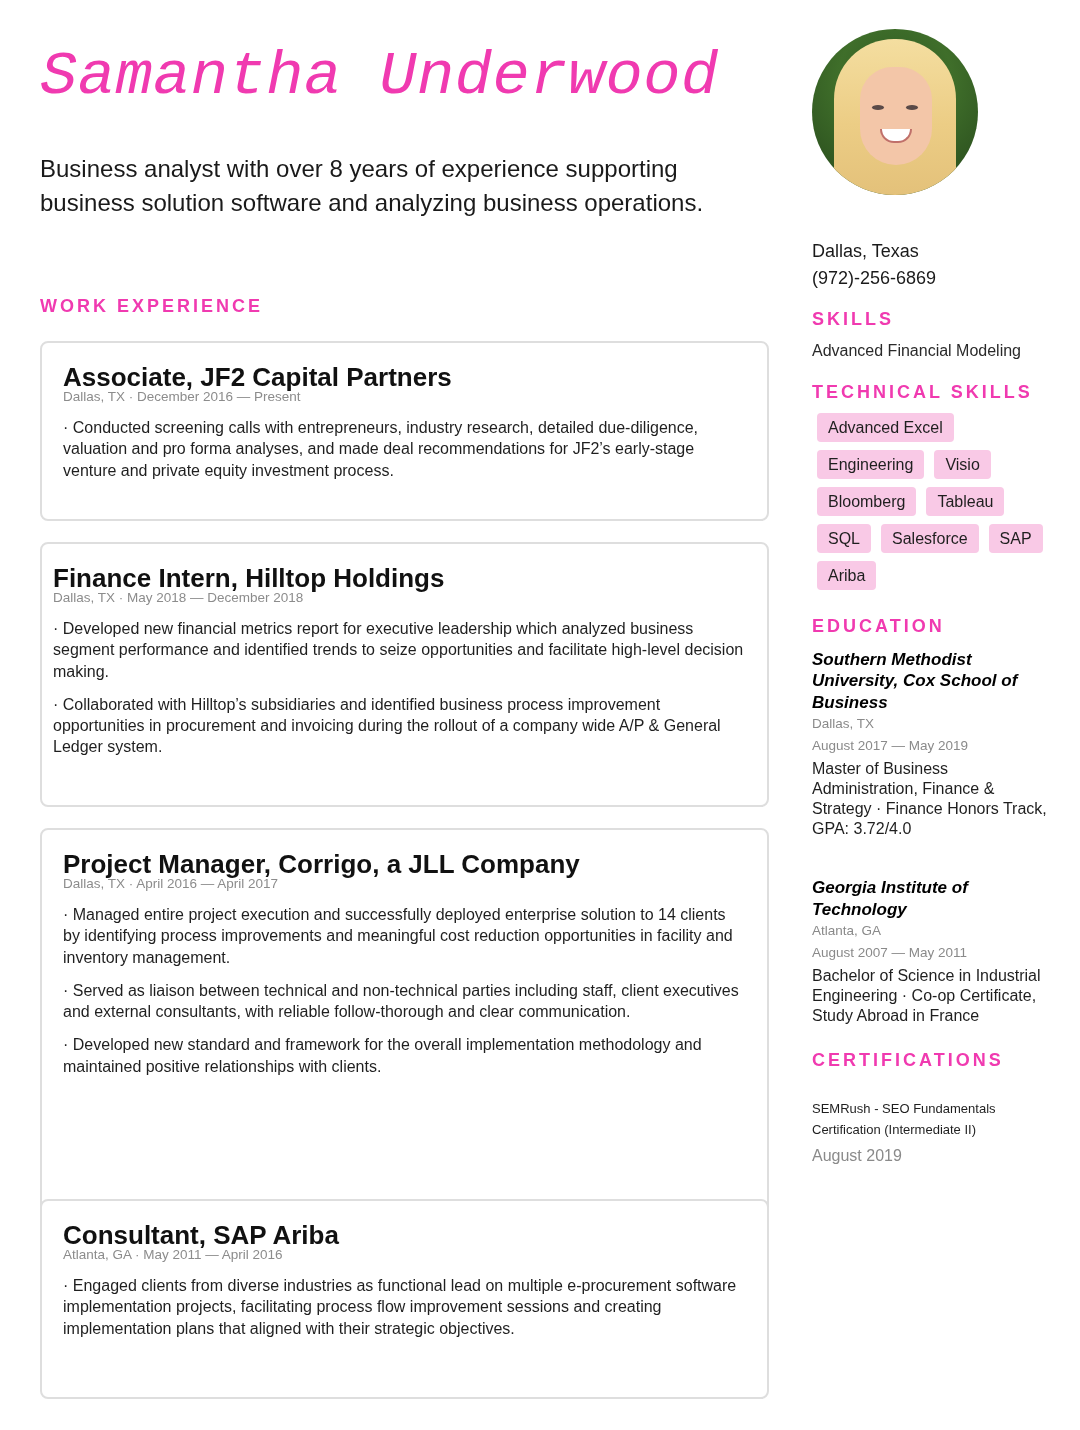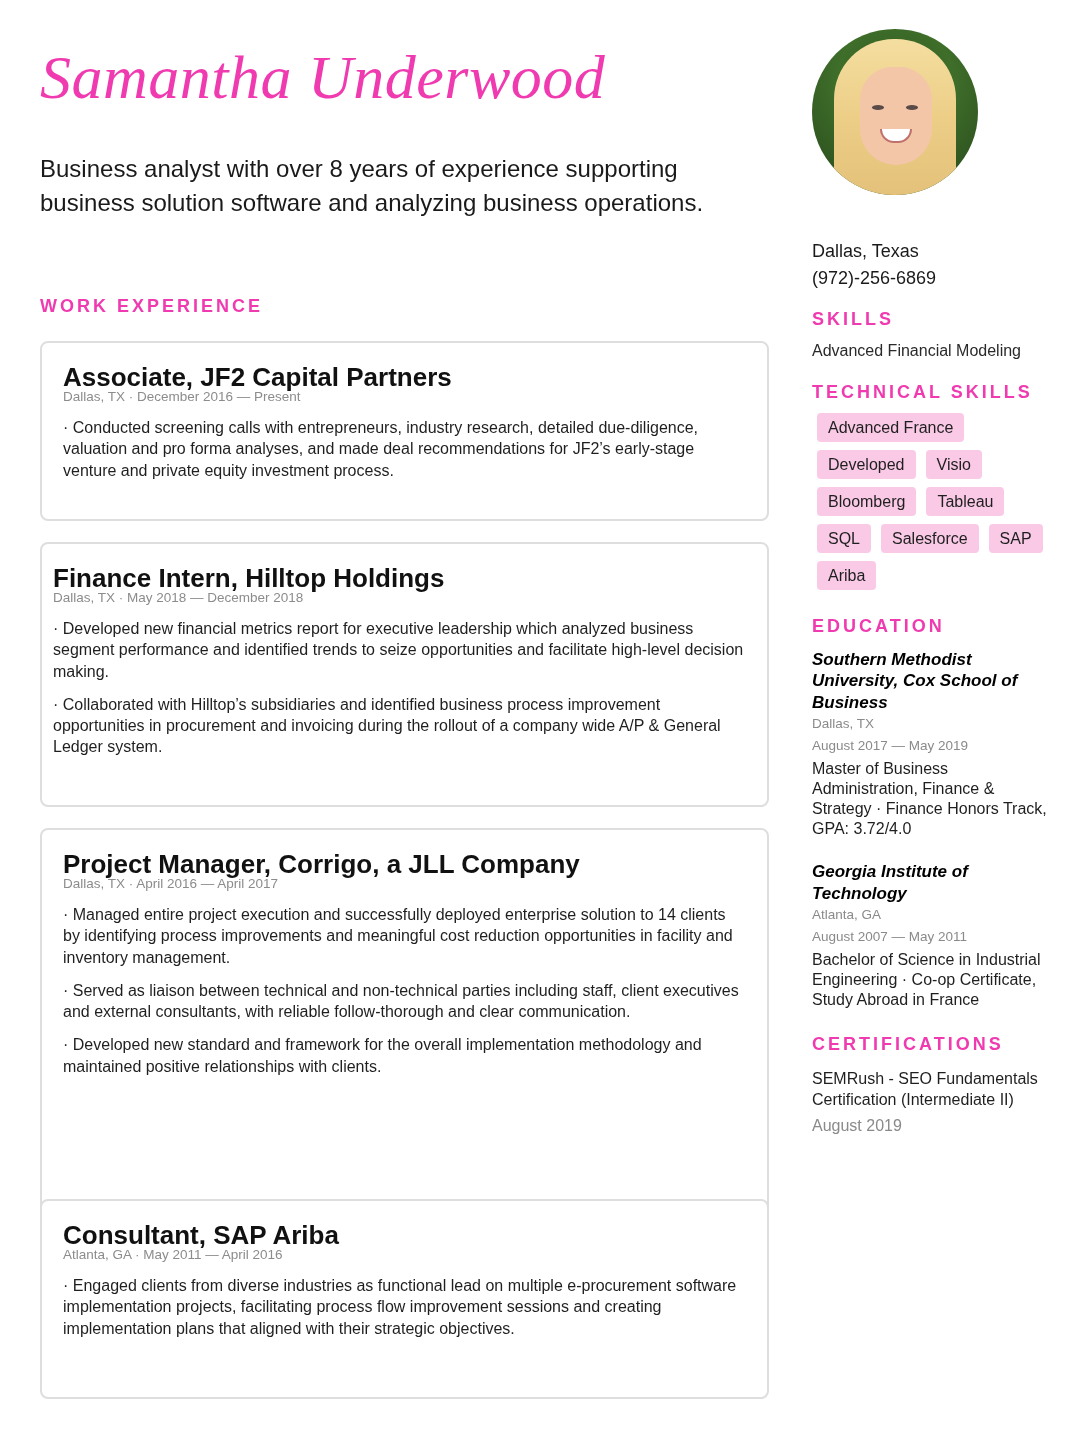--- a/index.html
+++ b/index.html
@@ -1,21 +1,21 @@
 <!DOCTYPE html>
 <html><head>
   <meta charset="utf-8">
   <style>
     * { box-sizing: border-box; margin: 0; padding: 0; }
     html, body { width: 1080px; height: 1430px; background: #ffffff; overflow: hidden; }
     body { font-family: "Liberation Sans", sans-serif; color: #1a1a1a; position: relative; }
 
     .name {
       position: absolute; left: 40px; top: 32px;
-      font-family: Liberation Serif, serif; font-style: italic;
+      font-family: Liberation Mono, monospace; font-style: italic;
       font-size: 62px; color: #f03ab0; letter-spacing: 0.5px;
       line-height: 90px; font-weight: normal;
     }
     .summary {
       position: absolute; left: 40px; top: 152px; width: 730px;
       font-size: 24px; line-height: 33.5px; color: #1a1a1a;
     }
     .section-title {
       font-size: 18px; font-weight: bold; letter-spacing: 3px;
       color: #f03ab0; text-transform: uppercase;
@@ -63,23 +63,23 @@
 
     .tags { margin-top: 10px; display: flex; flex-wrap: wrap; gap: 8px 10px; width: 230px; margin-left: 5px; }
     .tag {
       background: #f9c9e6; color: #1f1f1f; font-size: 16px;
       padding: 4px 11px; border-radius: 4px; line-height: 21px;
     }
 
     .edu-school { font-size: 17px; font-weight: bold; color: #000000; line-height: 21.5px; font-style: italic; }
     .edu-meta { font-size: 13.5px; color: #8a8a8a; line-height: 21.5px; }
     .edu-desc { font-size: 16px; line-height: 20px; color: #1f1f1f; margin-top: 3px; }
-    .edu-block + .edu-block { margin-top: 22px; }
+    .edu-block + .edu-block { margin-top: 38px; }
 
-    .cert-name { font-size: 16px; line-height: 21.3px; color: #1f1f1f; margin-top: 13px; }
+    .cert-name { font-size: 13px; line-height: 21.3px; color: #1f1f1f; margin-top: 27px; }
     .cert-date { font-size: 16px; color: #8a8a8a; margin-top: 6px; }
   </style>
 </head>
 <body>
 
 <h1 class="name">Samantha Underwood</h1>
 <p class="summary">Business analyst with over 8 years of experience supporting business solution software and analyzing business operations.</p>
 
 <h2 class="section-title work-title">WORK EXPERIENCE</h2>
 
@@ -124,22 +124,22 @@
   <div class="contact-line">Dallas, Texas</div>
   <div class="contact-line">(972)-256-6869</div>
 
   <h2 class="section-title side-title" style="margin-top:18px;">SKILLS</h2>
   <div class="skills-list">
     <div class="skill-item">Advanced Financial Modeling</div>
   </div>
 
   <h2 class="section-title side-title" style="margin-top:20px;">TECHNICAL SKILLS</h2>
   <div class="tags">
-    <span class="tag">Advanced France</span>
-    <span class="tag">Developed</span>
+    <span class="tag">Advanced Excel</span>
+    <span class="tag">Engineering</span>
     <span class="tag">Visio</span>
     <span class="tag">Bloomberg</span>
     <span class="tag">Tableau</span>
     <span class="tag">SQL</span>
     <span class="tag">Salesforce</span>
     <span class="tag">SAP</span>
     <span class="tag">Ariba</span>
   </div>
 
   <h2 class="section-title side-title" style="margin-top:26px;">EDUCATION</h2>

